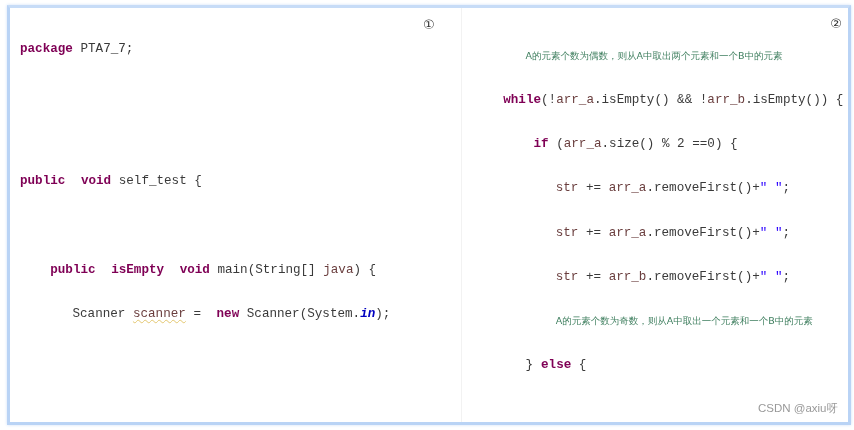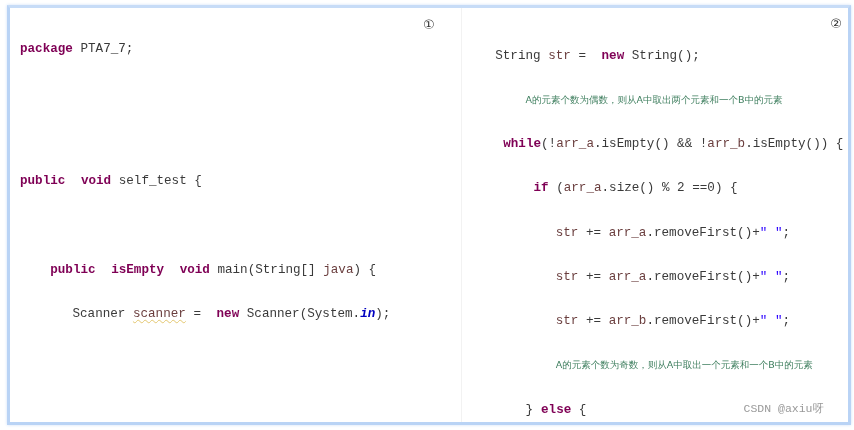--- a/index.html
+++ b/index.html
@@ -26,22 +26,22 @@
   .cmcn { color:#3f7f5f; font-family:"DejaVu Sans", sans-serif; font-size:9.5px; }
   .todo { color:#7f9fbf; font-weight:bold; }
   .var { color:#6a3e3e; }
   .fld { color:#0000c0; font-weight:bold; font-style:italic;margin-top:20px; }
   .str { color:#2a00ff; }
   .warn { text-decoration: underline wavy #e3c770; text-decoration-thickness:1px; text-underline-offset:2px; }
   .marker {
     position:absolute; font-family:"DejaVu Sans", sans-serif; font-size:13px; color:#333;
   }
   .watermark {
-    position:absolute; right:24px; bottom:6px;
-    font-family:Liberation Mono, monospace; font-size:11.5px; color:#999;
+    position:absolute; right:10px; bottom:6px;
+    font-family:Liberation Sans, sans-serif; font-size:11.5px; color:#999;
   }
 </style>
 </head>
 <body>
 
 <div class="frame">
 
   <div class="panel panel-left">
     <span class="marker" style="left:413px; top:9px;">①</span>
     <div class="code">
@@ -69,21 +69,20 @@
       
       
       
       
     </div>
   </div>
 
   <div class="panel panel-right">
     <span class="marker" style="right:6px; top:8px;">②</span>
     <div class="code">
-      <div class="line"><span>    </span><span>String </span><span class="var">str</span><span> = </span><span class="kw">new</span><span> String();</span></div>
       <div class="line"><span>        </span><span class="cmcn">A的元素个数为偶数，则从A中取出两个元素和一个B中的元素</span></div>
       <div class="line"><span>    </span><span class="kw">while</span><span>(!</span><span class="var">arr_a</span><span>.isEmpty() &amp;&amp; !</span><span class="var">arr_b</span><span>.isEmpty()) {</span></div>
       <div class="line"><span>        </span><span class="kw">if</span><span> (</span><span class="var">arr_a</span><span>.size() % 2 ==0) {</span></div>
       <div class="line"><span>            </span><span class="var">str</span><span> += </span><span class="var">arr_a</span><span>.removeFirst()+</span><span class="str">" "</span><span>;</span></div>
       <div class="line"><span>            </span><span class="var">str</span><span> += </span><span class="var">arr_a</span><span>.removeFirst()+</span><span class="str">" "</span><span>;</span></div>
       <div class="line"><span>            </span><span class="var">str</span><span> += </span><span class="var">arr_b</span><span>.removeFirst()+</span><span class="str">" "</span><span>;</span></div>
       <div class="line"><span>            </span><span class="cmcn">A的元素个数为奇数，则从A中取出一个元素和一个B中的元素</span></div>
       <div class="line"><span>        </span><span>}</span><span class="kw">else</span><span> {</span></div>
       
       

